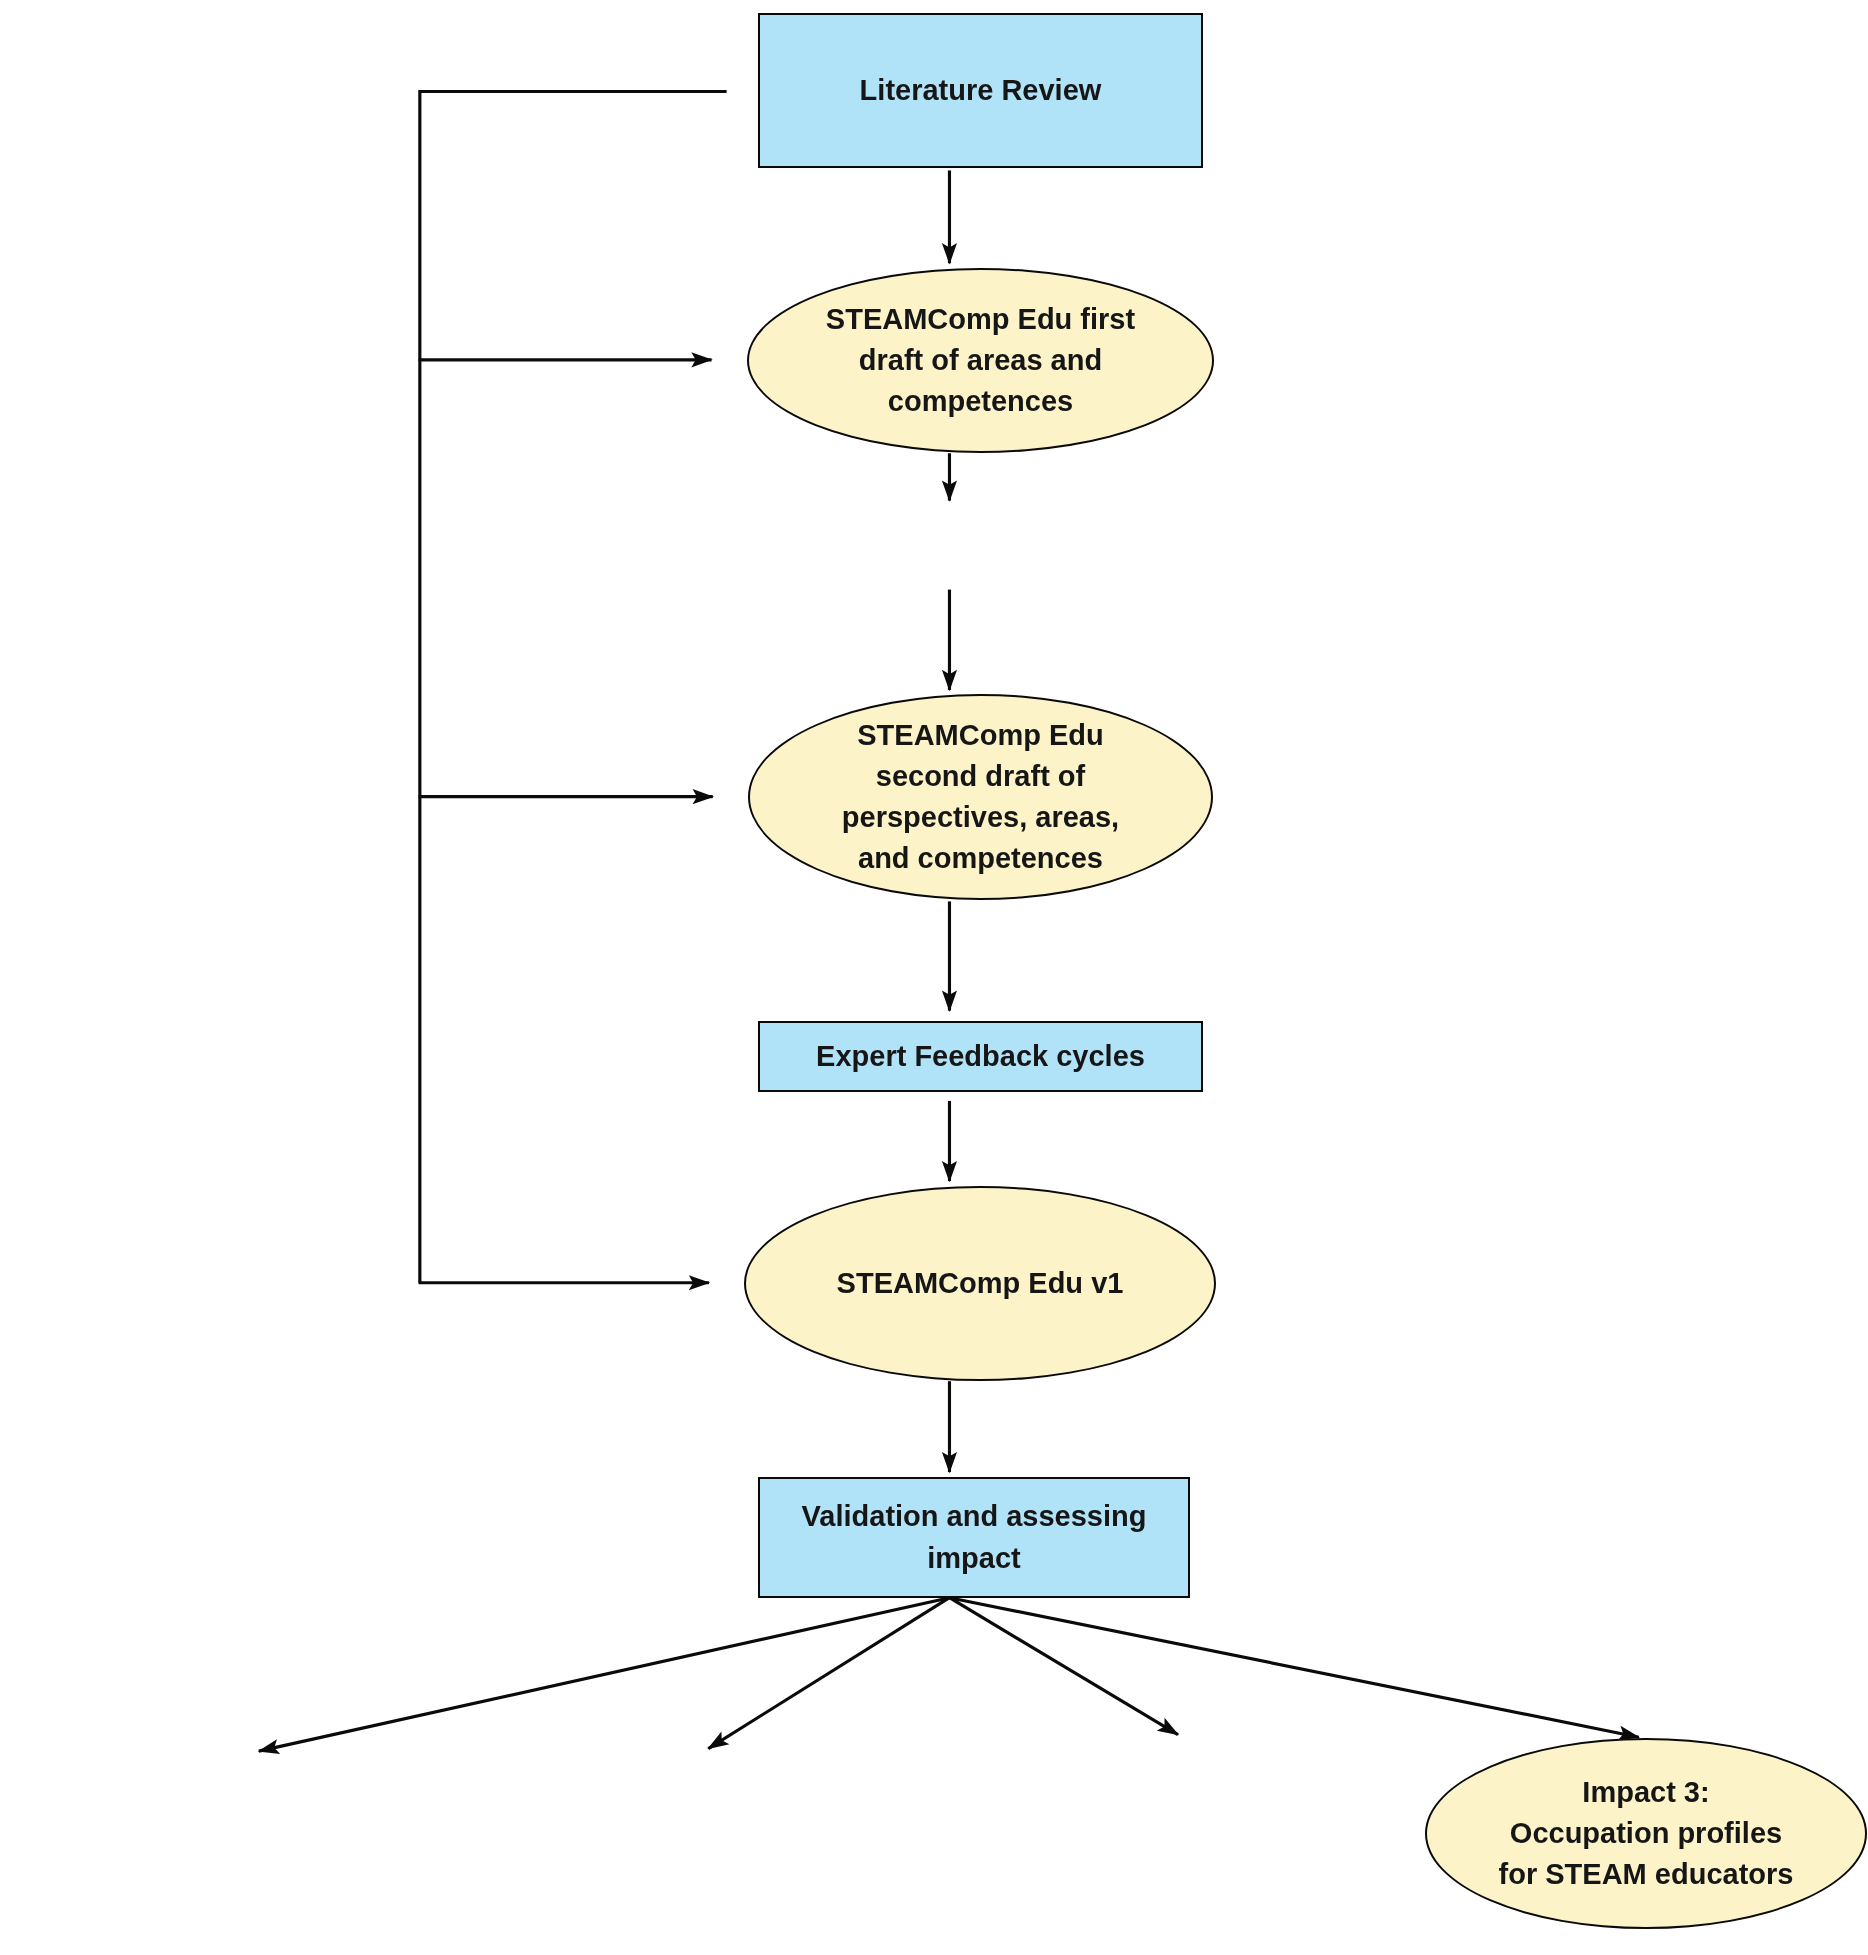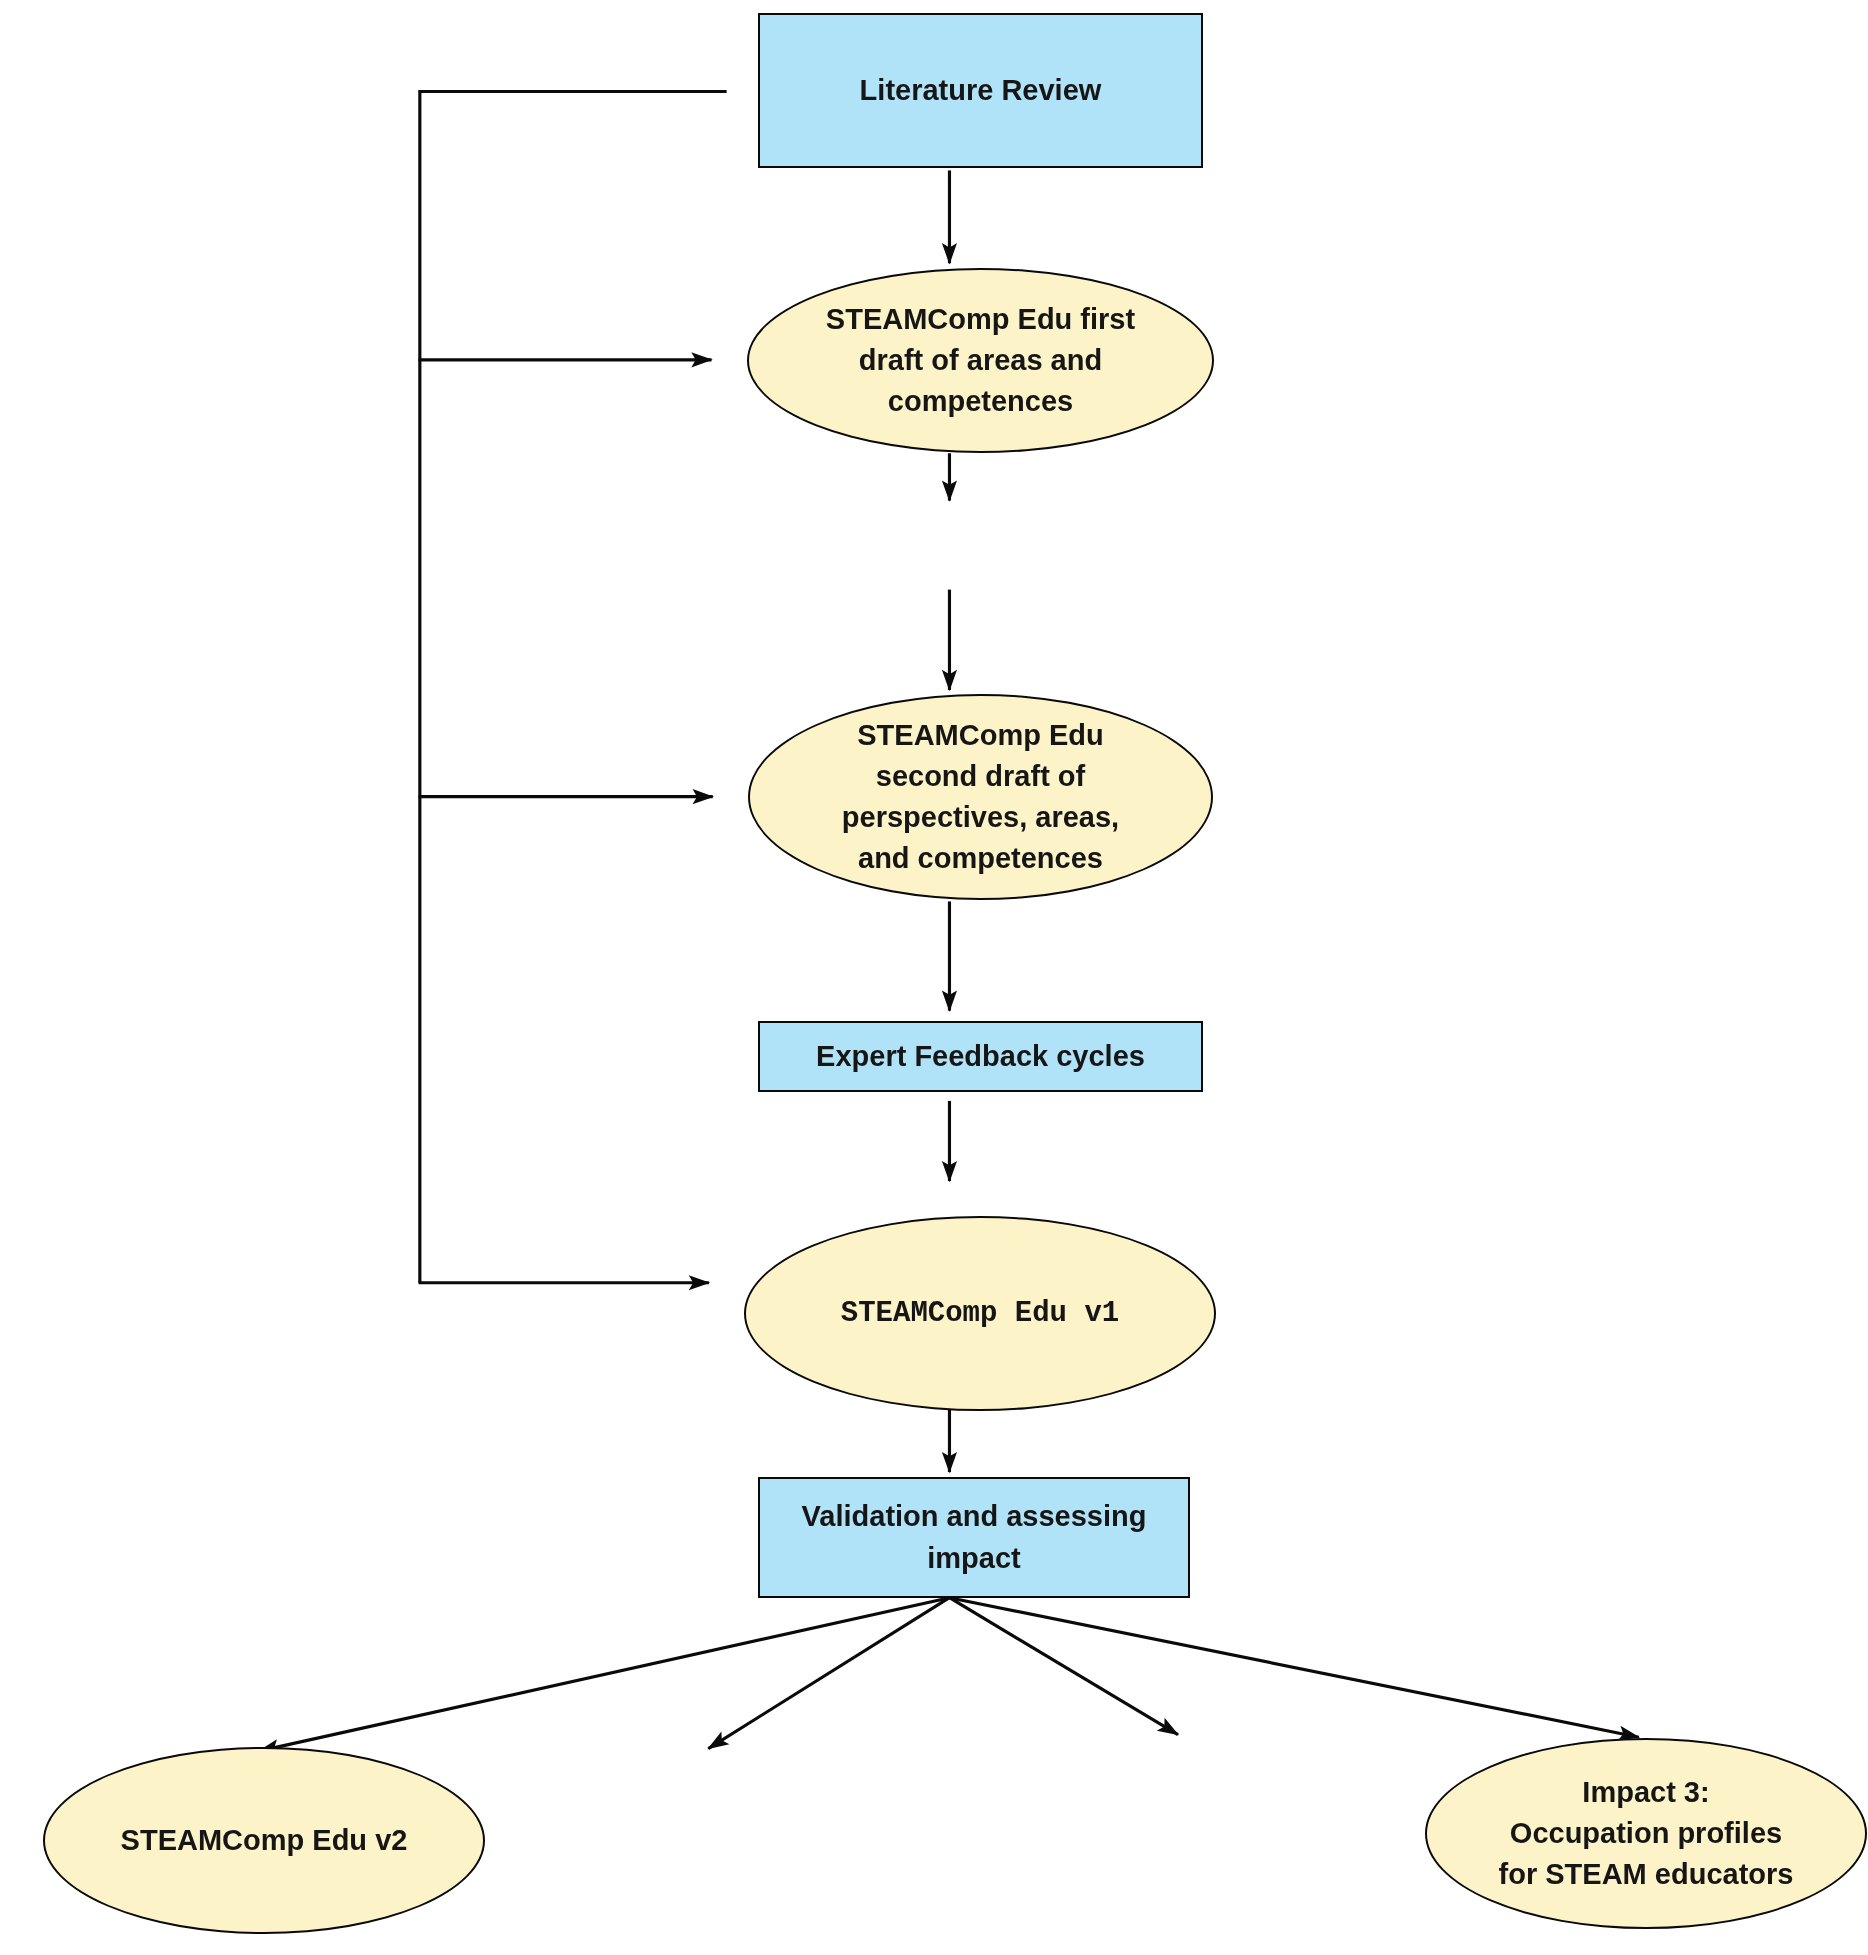--- a/index.html
+++ b/index.html
@@ -111,27 +111,24 @@
 competences</span>
   </div>
 
   <div class="node artifact" style="left:717px;top:694px;width:465px;height:206px;">
     <span class="label">STEAMComp Edu
 second draft of
 perspectives, areas,
 and competences</span>
   </div>
 
-  <div class="node artifact" style="left:713px;top:1216px;width:472px;height:195px;font-family:Liberation Mono, monospace;">
+  <div class="node artifact" style="left:713px;top:1186px;width:472px;height:195px;">
     <span class="label">STEAMComp Edu v1</span>
   </div>
 
-  <div class="node artifact" style="left:12px;top:1747px;width:442px;height:187px;">
-    <span class="label">STEAMComp Edu v2</span>
-  </div>
 
 
 
   <div class="node artifact" style="left:1394px;top:1738px;width:442px;height:191px;">
     <span class="label">Impact 3:
 Occupation profiles
 for STEAM educators</span>
   </div>
 
 </div>

